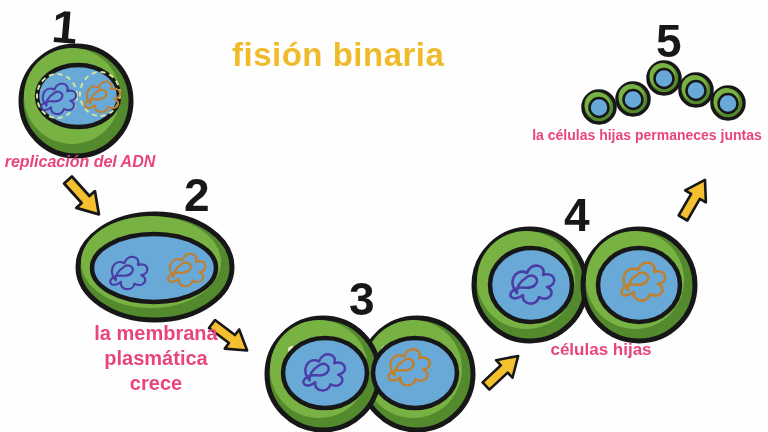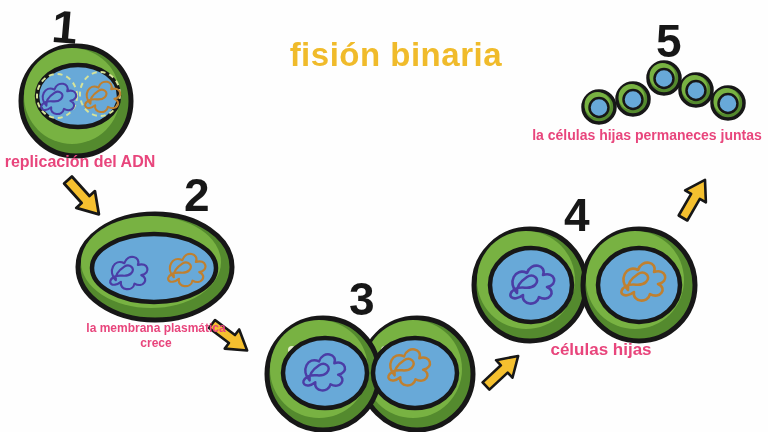--- a/index.html
+++ b/index.html
@@ -2,39 +2,39 @@
 <html style="--title_yellow: #f0bb2b; --label_pink: #e8457c; --cell_green: #78b242; --cell_green_dark: #548a2e; --cell_blue: #68a9d8; --outline_black: #171717; --dna_purple: #4b3da6; --dna_orange: #bf8030; --dashed_ring: #d6e39a; --arrow_yellow: #f5c02f;"><head>
 <meta charset="utf-8">
 <style>
   html,body{margin:0;padding:0;background:#ffffff;}
   .stage{
     position:relative;width:768px;height:432px;overflow:hidden;
     background:#fefefe;font-family:"Liberation Sans",sans-serif;
   }
   .stage svg{position:absolute;left:0;top:0;}
   .title{
-    position:absolute;left:232px;top:36px;width:270px;text-align:right;
+    position:absolute;left:232px;top:36px;width:270px;text-align:left;
     font-size:33px;font-weight:bold;letter-spacing:.5px;
     color:var(--title_yellow);
   }
   .num{
     position:absolute;font-size:46px;font-weight:bold;color:var(--outline_black);
     line-height:1;
   }
   .num1{left:52px;top:4px;transform:rotate(5deg);}
   .num2{left:184px;top:172px;}
   .num3{left:349px;top:276px;}
   .num4{left:564px;top:192px;}
   .num5{left:656px;top:18px;}
   .lbl{
     position:absolute;color:var(--label_pink);font-weight:bold;text-align:center;
     line-height:1.25;
   }
-  .lbl1{left:0;top:152px;width:160px;font-size:16px;white-space:nowrap;}
-  .lbl2{left:85px;top:321px;width:142px;font-size:12px;}
+  .lbl1{left:0;top:152px;width:160px;font-size:16px;white-space:nowrap;font-style:italic;}
+  .lbl2{left:85px;top:321px;width:142px;font-size:20px;}
   .lbl4{left:536px;top:339px;width:130px;font-size:17px;white-space:nowrap;}
   .lbl5{left:524px;top:127px;width:246px;font-size:14px;white-space:nowrap;}
 
   
   .oline{stroke:var(--outline_black);}
   .g-dark{fill:var(--cell_green_dark);}
   .g-lite{fill:var(--cell_green);}
   .c-blue{fill:var(--cell_blue);}
   .hl{fill:#e3ecce;}
   .dna{fill:none;stroke-width:2.6;stroke-linecap:round;stroke-linejoin:round;}

